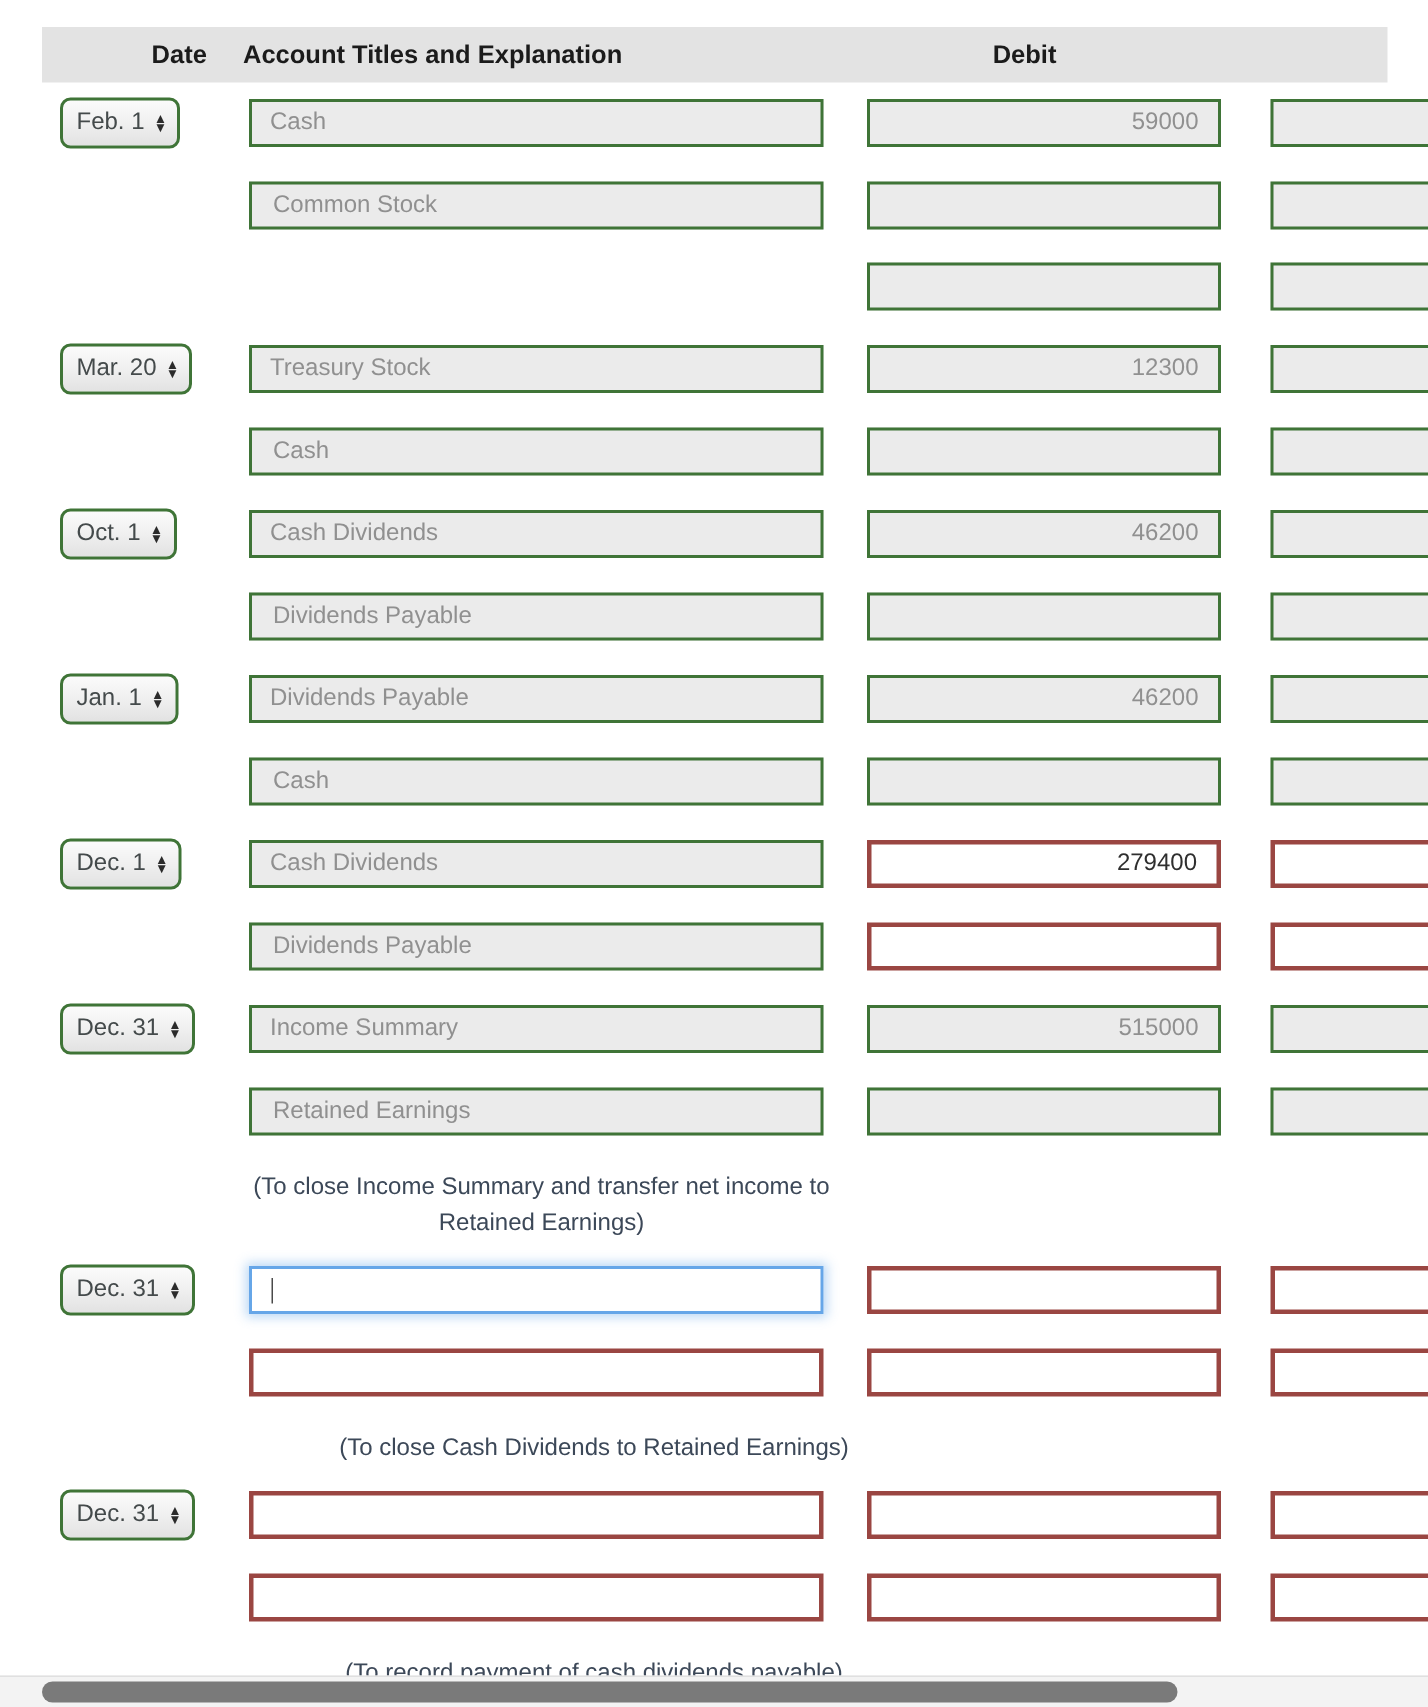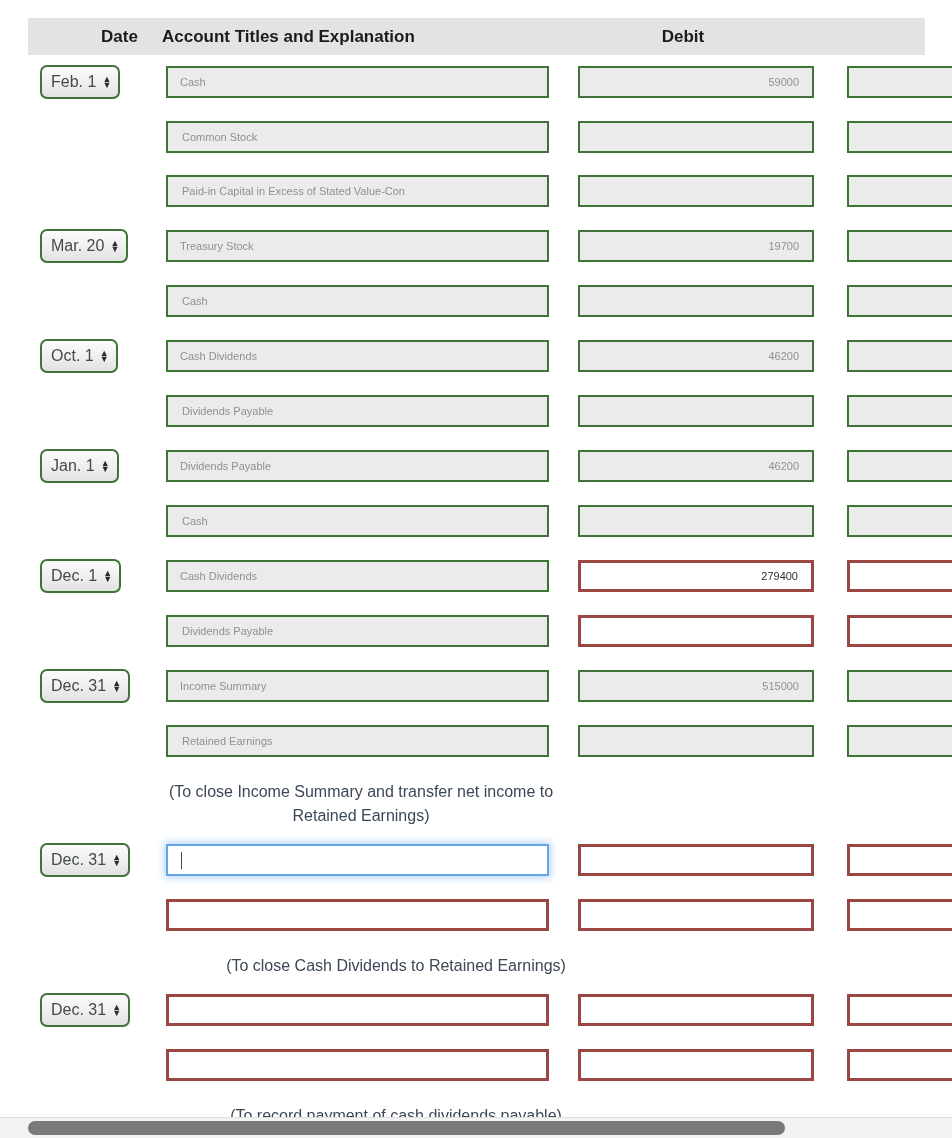--- a/index.html
+++ b/index.html
@@ -86,21 +86,21 @@
     font-size: 9px;
     color: #2b2b2b;
   }
   .date-select .spin i { font-style: normal; display: block; }
 
   
   .field {
     position: absolute;
     box-sizing: border-box;
     height: 32px;
-    font-size: 11px;
+    font-size: 16px;
     font-family: "Liberation Sans", sans-serif;
     display: flex;
     align-items: center;
     white-space: nowrap;
     overflow: hidden;
   }
   .acct {
     left: 166px;
     top: 8px;
     width: 383px;
@@ -210,44 +210,41 @@
     </div>
     <div class="field amount debit st-ok">
       <span></span>
     </div>
     <div class="field amount credit st-ok">
       <span></span>
     </div>
   </div>
 
   <div class="row" style="top:167px;">
-    <div class="field acct indent st-ok">
-      <span>Paid-in Capital in Excess of Stated Value-Con</span>
-    </div>
     <div class="field amount debit st-ok">
       <span></span>
     </div>
     <div class="field amount credit st-ok">
       <span></span>
     </div>
   </div>
 
   <div class="row" style="top:222px;">
     <div class="date-select">
       <span>Mar. 20</span>
       <span class="spin">
           <i>▲</i>
           <i>▼</i>
         </span>
     </div>
     <div class="field acct st-ok">
       <span>Treasury Stock</span>
     </div>
     <div class="field amount debit st-ok">
-      <span>19700</span>
+      <span>12300</span>
     </div>
     <div class="field amount credit st-ok">
       <span></span>
     </div>
   </div>
 
   <div class="row" style="top:277px;">
     <div class="field acct indent st-ok">
       <span>Cash</span>
     </div>

